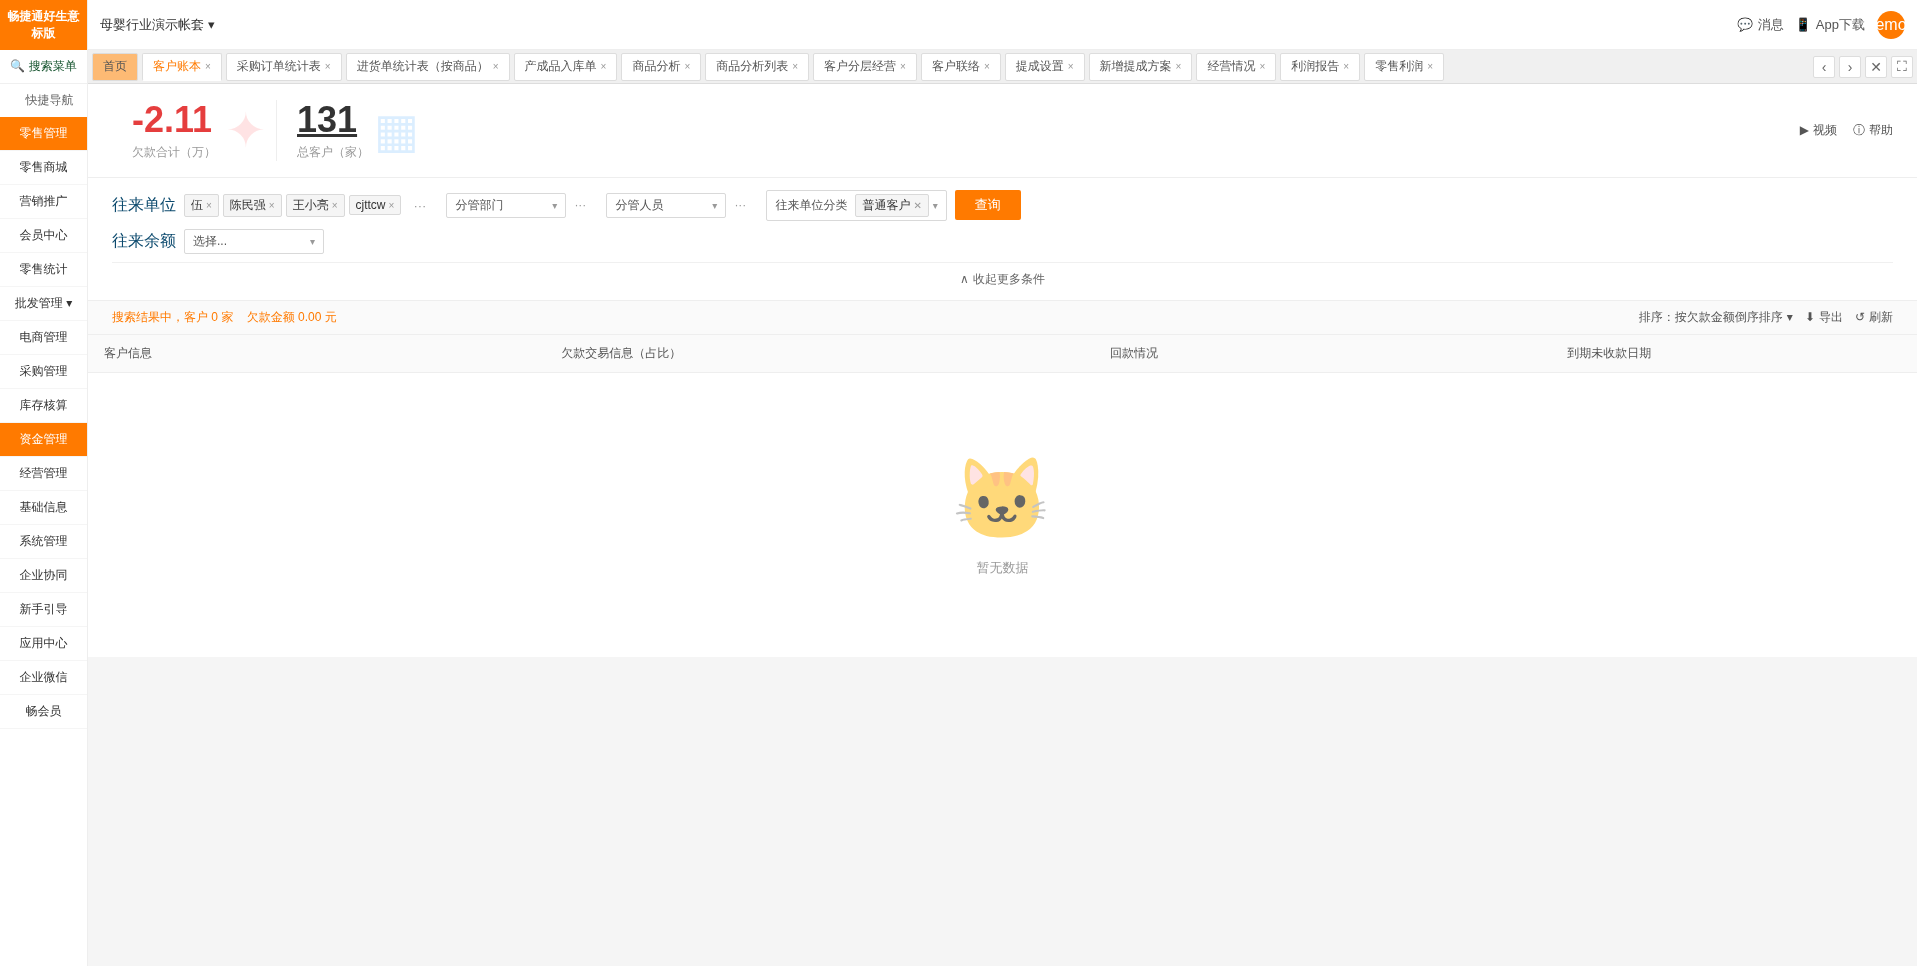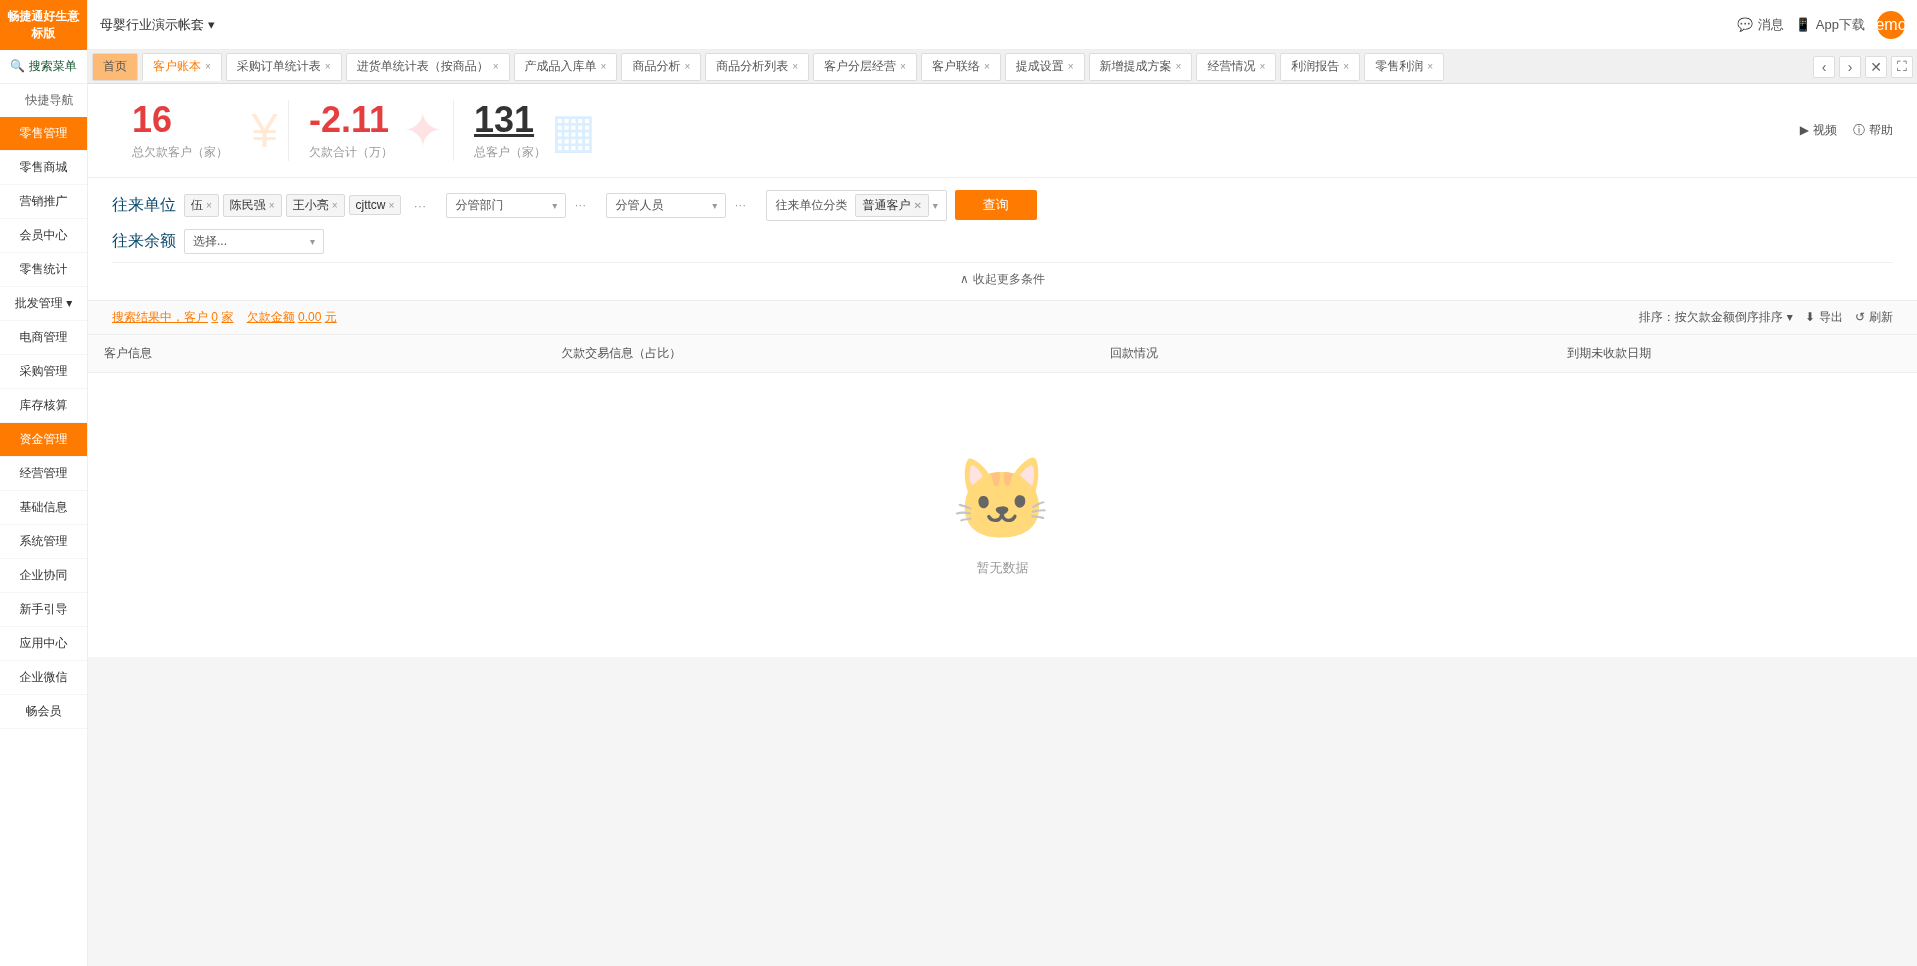--- a/index.html
+++ b/index.html
@@ -59,37 +59,37 @@
     .filter-tag { display: inline-flex; align-items: center; gap: 3px; background: #f5f5f5; border: 1px solid #d9d9d9; border-radius: 2px; padding: 2px 6px; font-size: 12px; color: #333; }
     .filter-tag .remove { cursor: pointer; color: #999; font-size: 10px; }
     .filter-select { display: inline-flex; align-items: center; gap: 4px; border: 1px solid #d9d9d9; border-radius: 2px; padding: 3px 8px; font-size: 12px; color: #555; min-width: 120px; cursor: pointer; background: #fff; }
     .filter-select .chevron { margin-left: auto; font-size: 10px; color: #999; }
     .filter-more-dots { color: #999; cursor: pointer; margin-left: 4px; }
     .collapse-btn { display: flex; align-items: center; gap: 4px; font-size: 12px; color: #666; cursor: pointer; margin: 0 auto; padding: 4px 12px; }
 
     
     .results-bar { background: #fafafa; padding: 8px 24px; display: flex; align-items: center; justify-content: space-between; border-bottom: 1px solid #eee; }
     .results-info { font-size: 12px; color: #555; }
-    .results-info span { color: #ff7a00; text-decoration: underline; }
+    .results-info span { color: #ff7a00; }
     .results-actions { display: flex; align-items: center; gap: 12px; font-size: 12px; color: #555; }
     .results-sort { display: flex; align-items: center; gap: 4px; cursor: pointer; }
     .results-action-btn { display: flex; align-items: center; gap: 4px; cursor: pointer; }
 
     
     .data-table { background: #fff; width: 100%; border-collapse: collapse; }
     .data-table th { background: #fafafa; padding: 10px 16px; font-size: 12px; color: #555; font-weight: normal; border-bottom: 1px solid #eee; text-align: left; }
     .data-table td { padding: 10px 16px; font-size: 12px; color: #333; border-bottom: 1px solid #f5f5f5; }
 
     
     .empty-state { display: flex; flex-direction: column; align-items: center; justify-content: center; padding: 80px 0; }
     .empty-icon { font-size: 80px; color: #f5a673; opacity: 0.6; margin-bottom: 12px; }
     .empty-text { font-size: 13px; color: #999; }
 
     
-    .query-btn { background: #ff7a00; color: #fff; border: none; padding: 6px 28px; border-radius: 2px; font-size: 13px; cursor: pointer; }
+    .query-btn { background: #ff7a00; color: #fff; border: none; padding: 6px 20px; border-radius: 2px; font-size: 13px; cursor: pointer; }
   </style>
 </head>
 <body>
 
 <div class="sidebar">
   <div class="sidebar-logo">
     <span class="logo-text">畅捷通好生意</span>
     <span class="logo-text">标版</span>
   </div>
   <div class="sidebar-search">
@@ -207,25 +207,20 @@
       <div class="tabbar-ctrl-btn">‹</div>
       <div class="tabbar-ctrl-btn">›</div>
       <div class="tabbar-ctrl-btn">✕</div>
       <div class="tabbar-ctrl-btn">⛶</div>
     </div>
   </div>
 
   <div class="page-content">
 
     <div class="stats-bar">
-      <div class="stat-item">
-        <div class="stat-value red">16</div>
-        <div class="stat-label">总欠款客户（家）</div>
-        <div class="stat-icon orange">¥</div>
-      </div>
       <div class="stat-item">
         <div class="stat-value red">-2.11</div>
         <div class="stat-label">欠款合计（万）</div>
         <div class="stat-icon pink">✦</div>
       </div>
       <div class="stat-item">
         <div class="stat-value" style="text-decoration:underline;text-align:right;">131</div>
         <div class="stat-label">总客户（家）</div>
         <div class="stat-icon blue">▦</div>
       </div>

